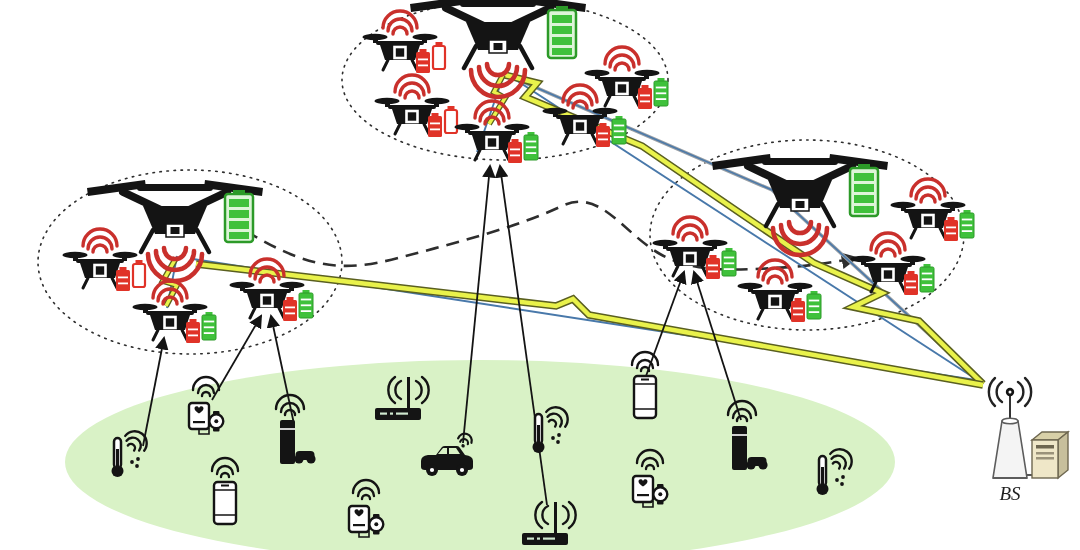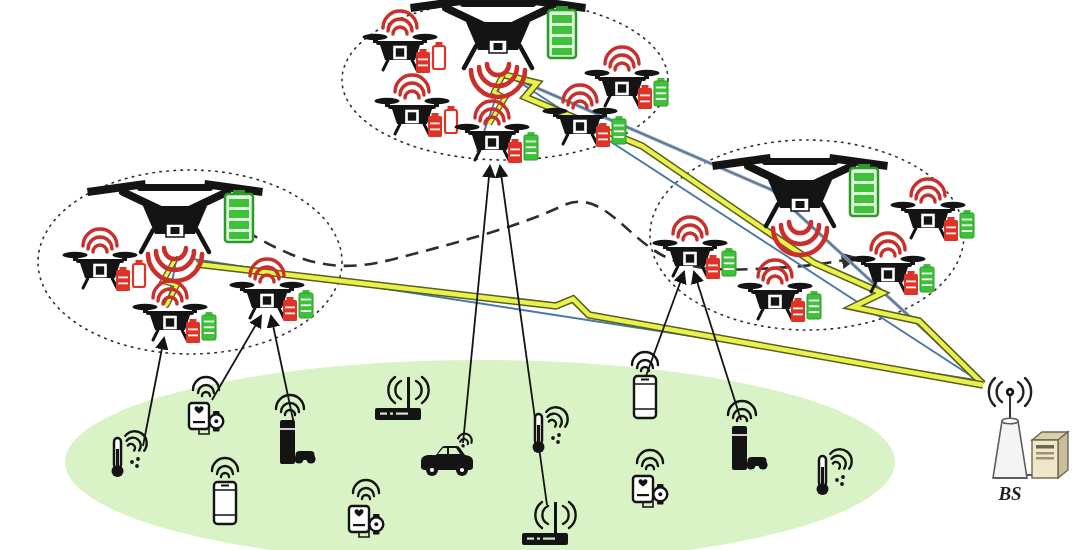--- a/index.html
+++ b/index.html
@@ -1,17 +1,17 @@
 <!DOCTYPE html>
 <html style="--red: #c9302c; --batred: #e03328; --batgreen: #3fc13b; --batgreenstroke: #2c9a28; --batgreenbg: #ddf5d8; --ground: #d9f2c6; --bolt: #e9f24b; --boltdark: #5a5f20; --blue: #4878aa; --gray: #9aa0a6; --ink: #141414; --dash: #2e2e2e;"><head>
 <meta charset="utf-8">
 <style>
   html,body{margin:0;padding:0;background:#fff;}
   .stage{position:relative;width:1080px;height:550px;background:#fff;overflow:hidden;
-         font-family:"Liberation Sans",sans-serif;font-weight:bold;}
+         font-family:"Liberation Sans",sans-serif;}
   svg{display:block;}
   .ground{fill:var(--ground);}
   .cluster-ring{fill:none;stroke:var(--dash);stroke-width:1.6;stroke-dasharray:1.5 5.5;stroke-linecap:round;}
   .wf{stroke:var(--red);fill:none;stroke-width:3.4;stroke-linecap:round;}
   .wf-big{stroke:var(--red);fill:none;stroke-width:4.6;stroke-linecap:round;}
   .ink{fill:var(--ink);}
   .dev-stroke{stroke:var(--ink);fill:none;stroke-width:2.4;stroke-linecap:round;}
   .dev-stroke-w{stroke:var(--ink);fill:#fff;stroke-width:2.4;}
   .dash-route{fill:none;stroke:var(--dash);stroke-width:2.6;stroke-dasharray:13 8;}
   .uplink{stroke:var(--ink);stroke-width:1.8;fill:none;}

